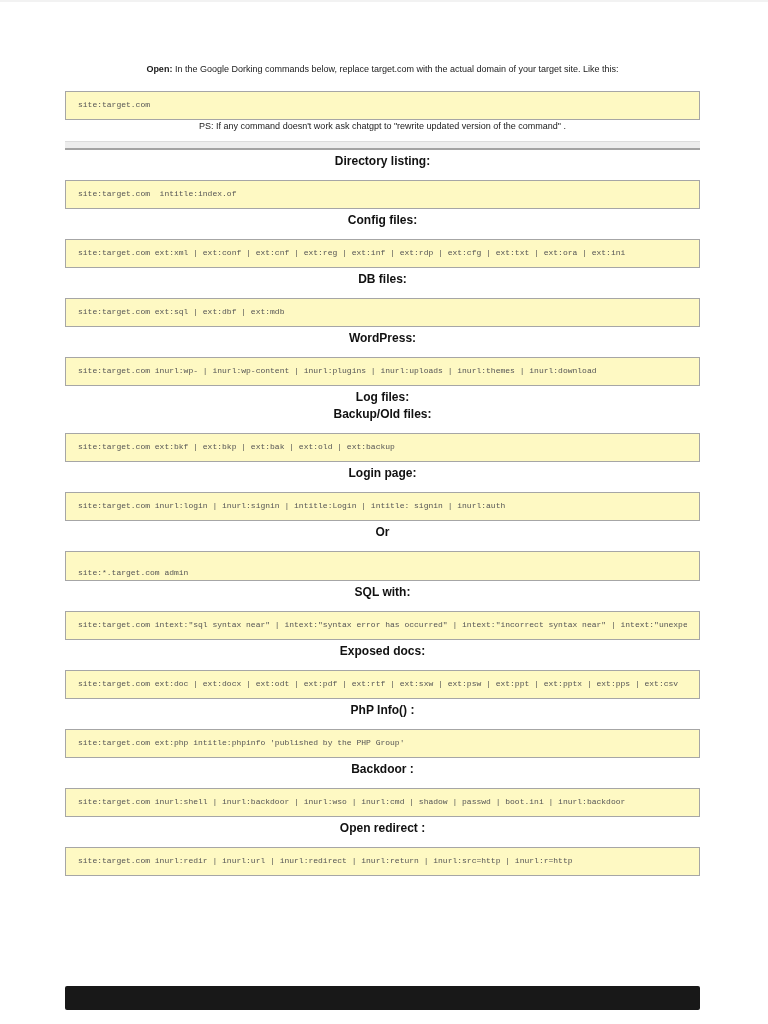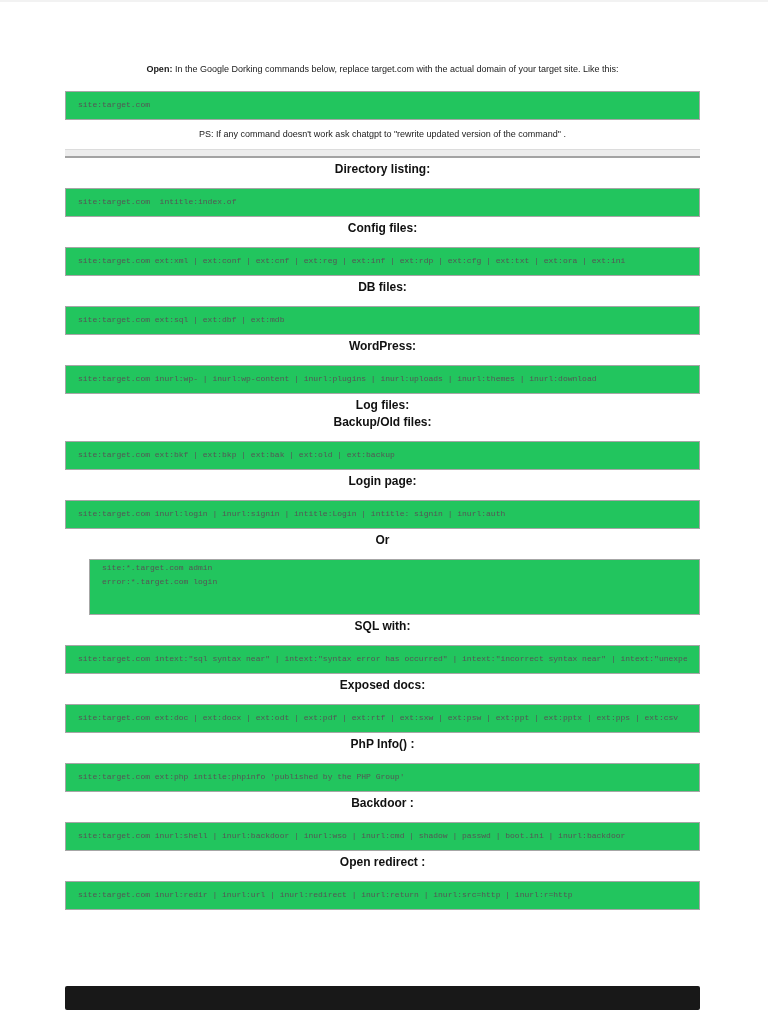--- a/index.html
+++ b/index.html
@@ -31,42 +31,41 @@
     margin-top: 64px;
     text-align: center;
     font-size: 9px;
     line-height: 11px;
     color: #1a1a1a;
   }
   .note-line .bold { font-weight: bold; }
   .code-box {
     margin-top: 16px;
     border: 1px solid #a6a6a6;
-    background: #22c55e;
+    background: #fef9c3;
     box-sizing: border-box;
     height: 29px;
     padding: 8px 12px 0 12px;
     overflow: hidden;
   }
   .code-box.multiline {
-    height: 56px;
-    padding-top: 1px;
-    margin-left: 24px;
+    height: 30px;
+    padding-top: 14px;
   }
   .code-line {
     font-family: "Liberation Mono", "DejaVu Sans Mono", monospace;
     font-size: 8px;
     line-height: 10px;
     color: #555555;
     white-space: pre;
     overflow: hidden;
   }
   .code-box.multiline .code-line { line-height: 14px; }
   .ps-line {
-    margin-top: 9px;
+    margin-top: 1px;
     text-align: center;
     font-size: 9px;
     line-height: 11px;
     color: #1a1a1a;
   }
   .divider {
     margin-top: 9px;
     height: 6px;
     background: #ededed;
     border-top: 1px solid #dcdcdc;

